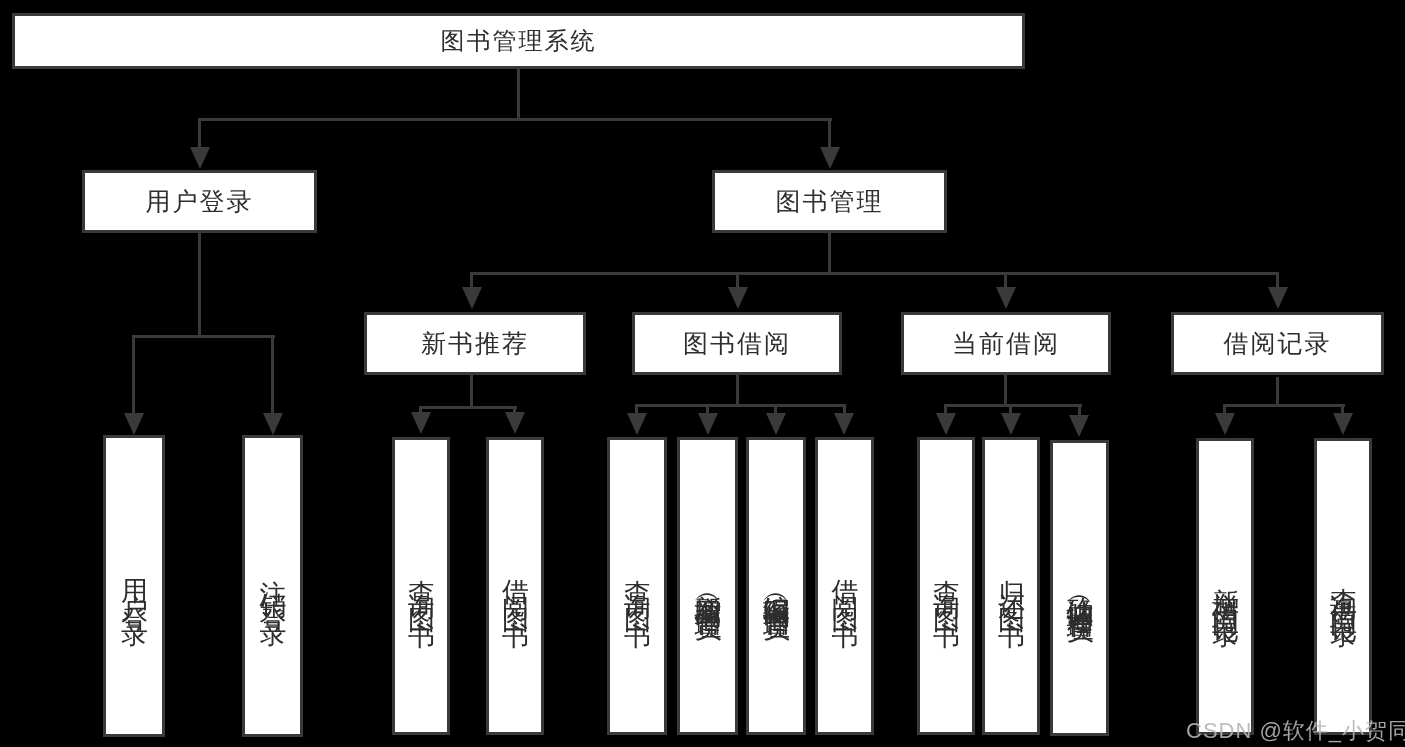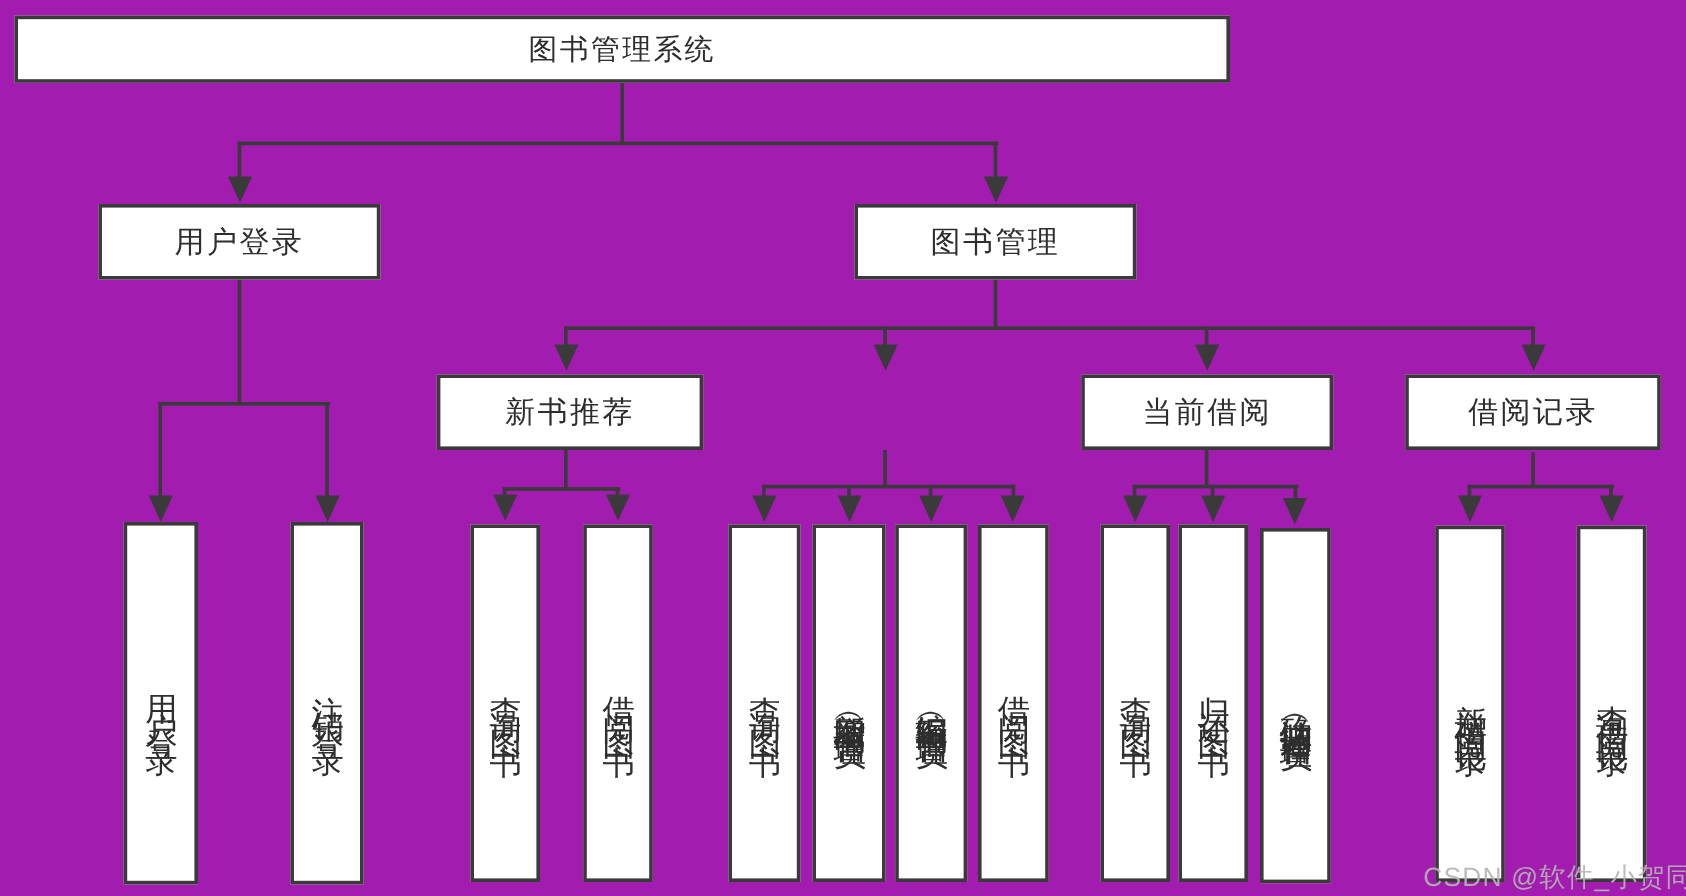--- a/index.html
+++ b/index.html
@@ -1,20 +1,20 @@
 <!DOCTYPE html>
 <html><head>
 <meta charset="utf-8">
 <style>
   html, body { margin: 0; padding: 0; background: #ffffff; }
   .canvas {
     position: relative;
     width: 1405px;
     height: 747px;
-    background: #a21caf;
+    background: #000000;
     font-family: "Liberation Sans", "DejaVu Sans", sans-serif;
     color: #2e2e2e;
     overflow: hidden;
   }
   .box {
     position: absolute;
     box-sizing: border-box;
     border: 3px solid #3a3a3a;
     background: #ffffff;
     display: flex;
@@ -126,20 +126,23 @@
   <div class="box h" style="left:82px;top:170px;width:235px;height:63px">
     <span>用户登录</span>
   </div>
   <div class="box h" style="left:364px;top:312px;width:222px;height:63px">
     <span>新书推荐</span>
   </div>
 
   <div class="box h" style="left:712px;top:170px;width:235px;height:63px">
     <span>图书管理</span>
   </div>
+  <div class="box h" style="left:632px;top:312px;width:210px;height:63px">
+    <span>图书借阅</span>
+  </div>
   <div class="box h" style="left:1171px;top:312px;width:213px;height:63px">
     <span>借阅记录</span>
   </div>
   <div class="box h" style="left:901px;top:312px;width:210px;height:63px">
     <span>当前借阅</span>
   </div>
 
   <div class="box" style="left:103px;top:435px;width:62px;height:302px">
     <span class="vt ls4">用户登录</span>
   </div>

